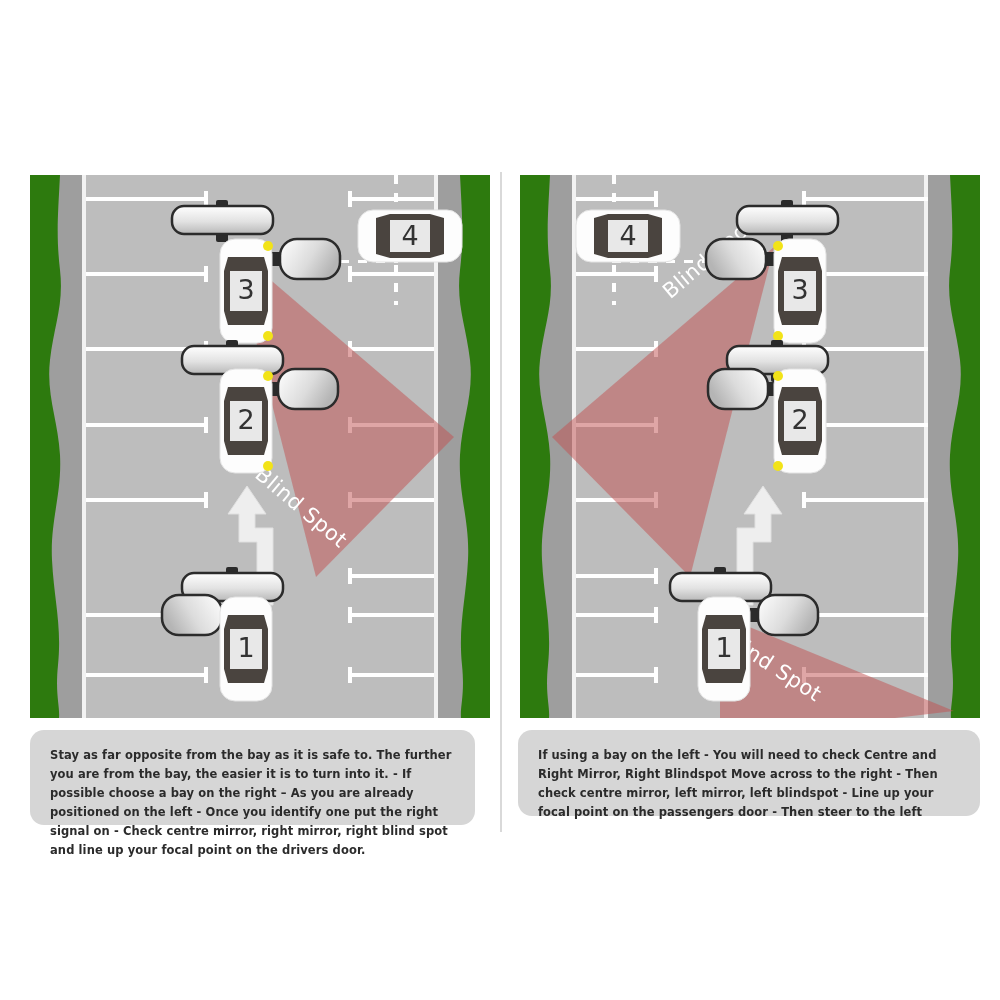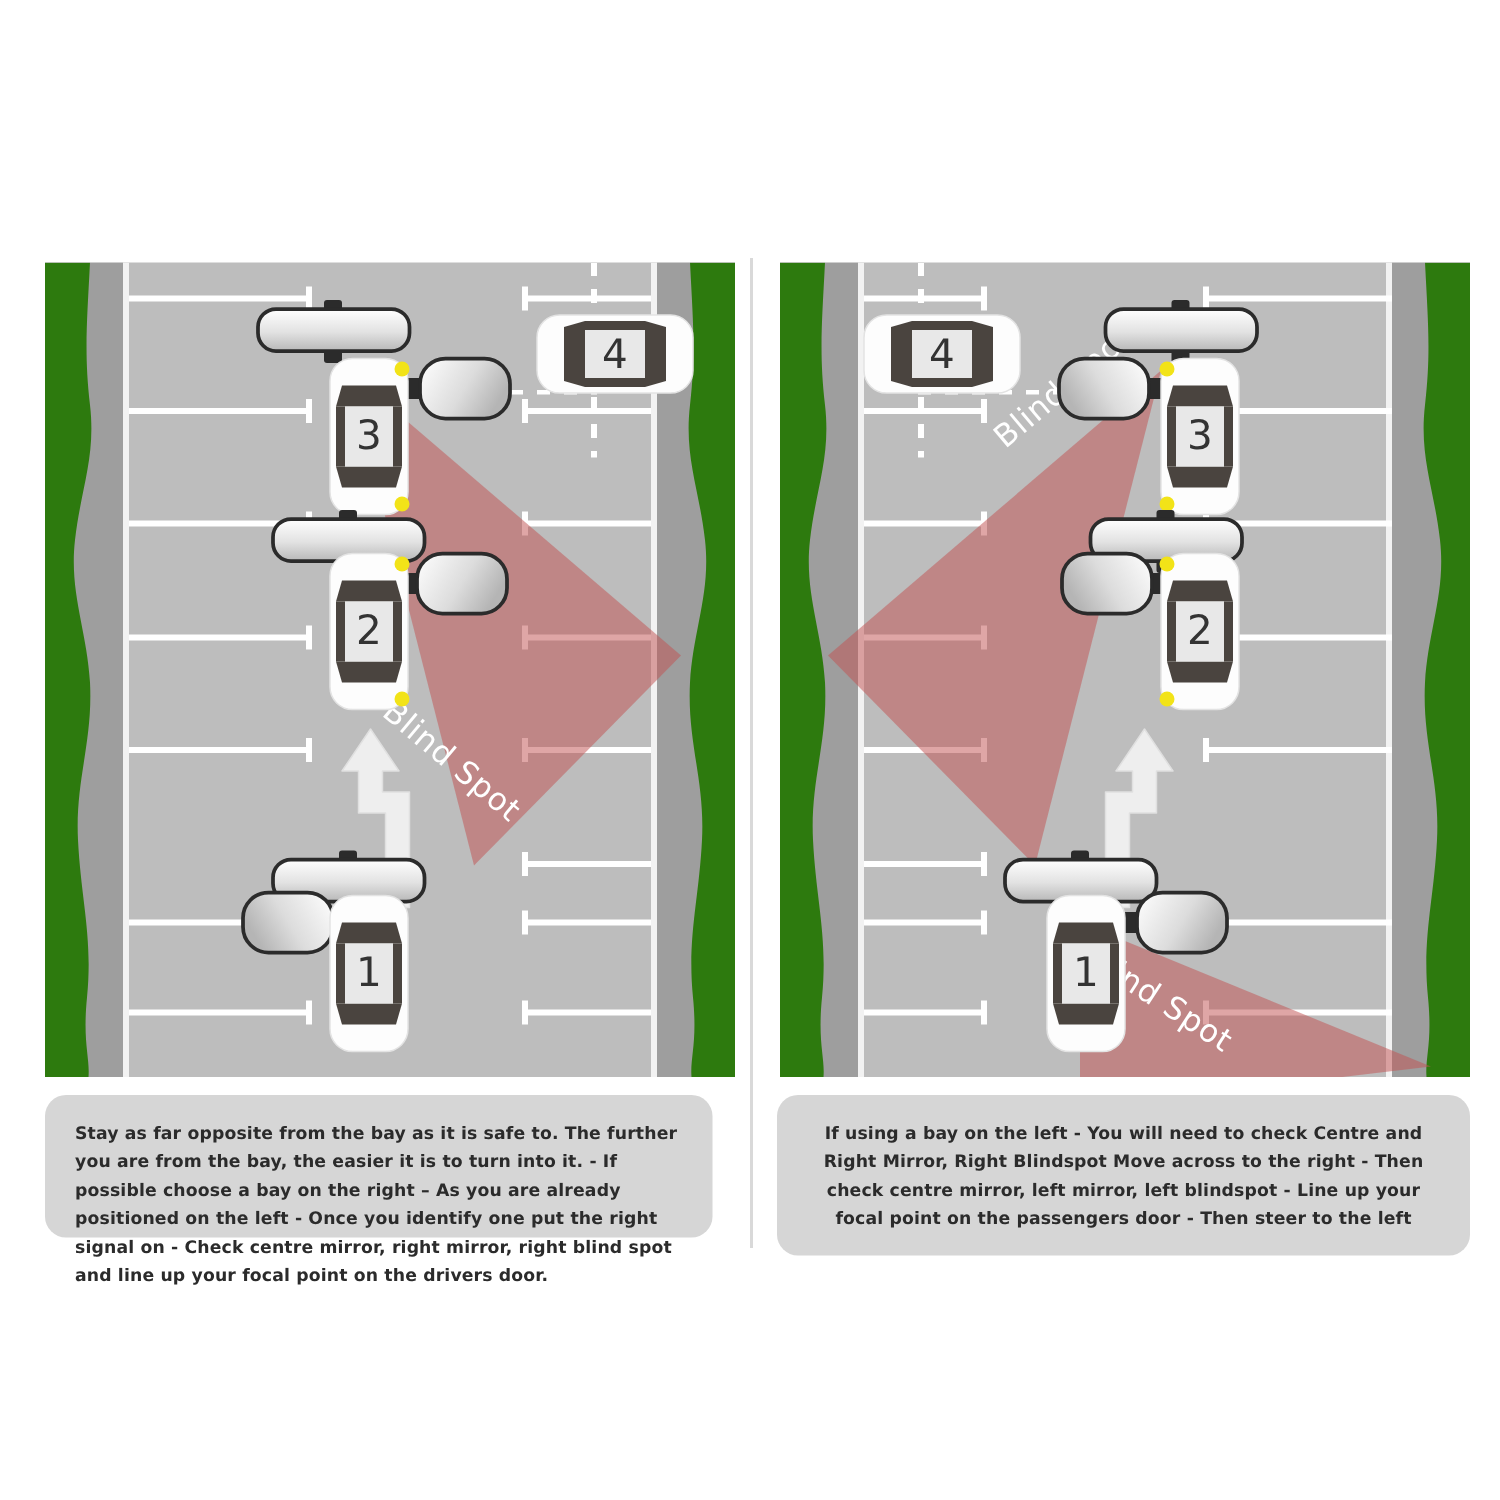--- a/index.html
+++ b/index.html
@@ -70,21 +70,21 @@
   .caption{
     position:absolute;background:#d6d6d6;border-radius:14px;
     padding:16px 20px 20px 20px;box-sizing:border-box;
   }
   .caption p{
     margin:0;color:#2b2b2b;font-size:11.5px;line-height:19px;
     font-weight:bold;font-family:"DejaVu Sans", sans-serif;
     letter-spacing:.1px;
   }
   #caption-left{left:30px;top:730px;width:445px;height:95px;}
-  #caption-right{left:518px;top:730px;width:462px;height:107px;text-align:center;}
+  #caption-right{left:518px;top:730px;width:462px;height:86px;}
 </style>
 </head>
 <body>
 
 <div class="page">
 
   <div class="panel" id="panel-left">
     <div class="scene">
 
       <div class="kerb left"></div>

